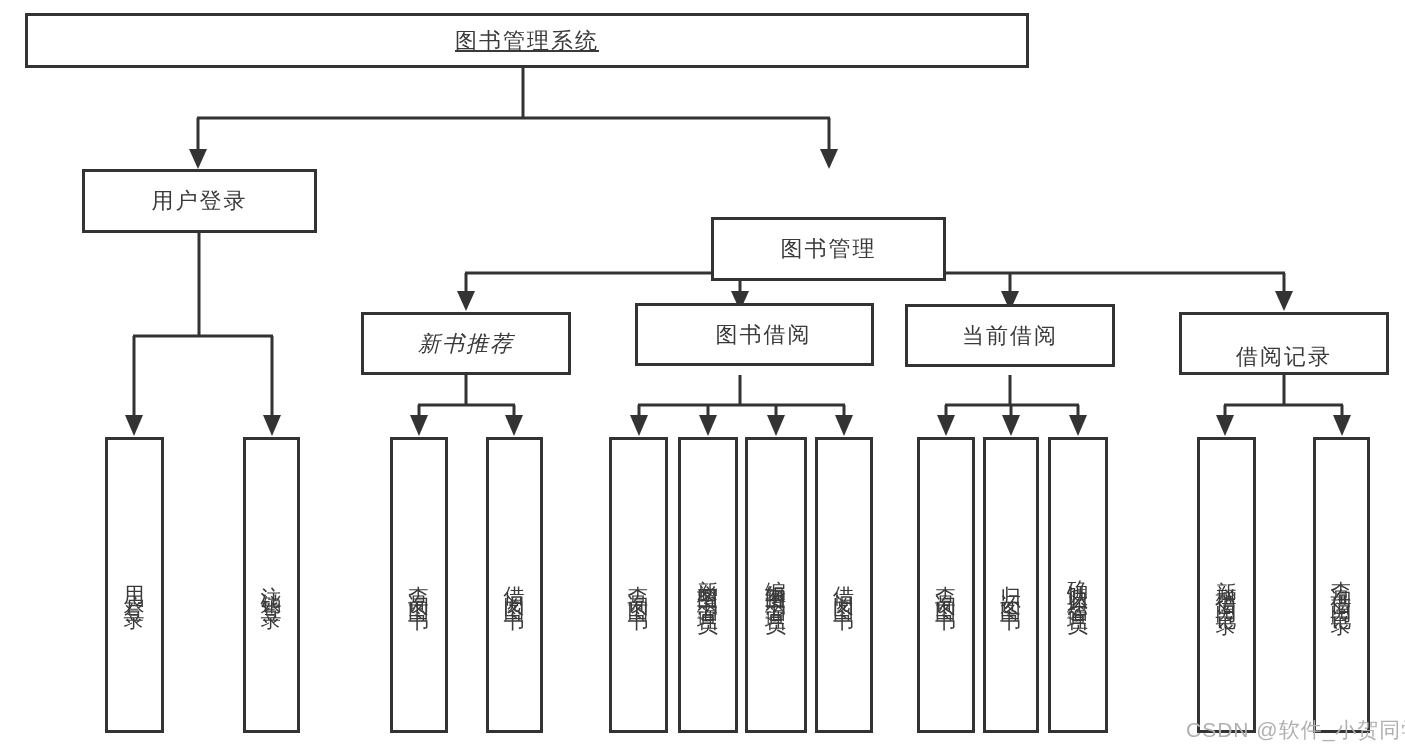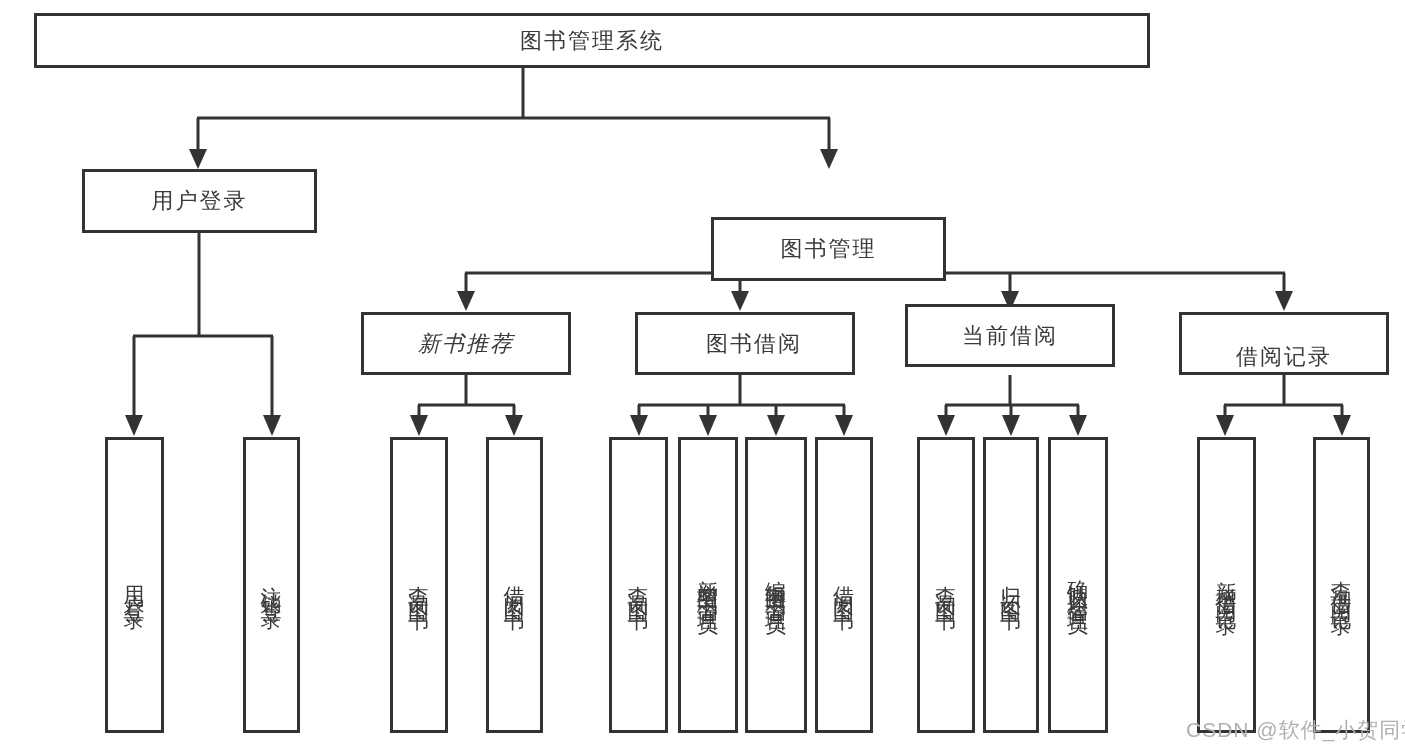--- a/index.html
+++ b/index.html
@@ -74,35 +74,35 @@
       <polygon points="767,415 785,415 776,436"></polygon>
       <polygon points="835,415 853,415 844,436"></polygon>
       <polygon points="937,415 955,415 946,436"></polygon>
       <polygon points="1002,415 1020,415 1011,436"></polygon>
       <polygon points="1069,415 1087,415 1078,436"></polygon>
       <polygon points="1216,415 1234,415 1225,436"></polygon>
       <polygon points="1333,415 1351,415 1342,436"></polygon>
     </g>
   </svg>
 
-  <div class="box" style="left:34px;top:13px;width:1116px;height:55px;">
+  <div class="box" style="left:25px;top:13px;width:1004px;height:55px;text-decoration:underline;">
     <span class="hlabel">图书管理系统</span>
   </div>
 
   <div class="box" style="left:82px;top:169px;width:235px;height:64px;">
     <span class="hlabel">用户登录</span>
   </div>
   <div class="box" style="left:711px;top:169px;width:235px;height:64px;margin-top:48px;">
     <span class="hlabel">图书管理</span>
   </div>
 
   <div class="box" style="left:361px;top:312px;width:210px;height:63px;font-style:italic;">
     <span class="hlabel">新书推荐</span>
   </div>
-  <div class="box" style="left:635px;top:312px;width:220px;height:63px;padding-left:18px;">
+  <div class="box" style="left:635px;top:303px;width:239px;height:63px;padding-left:18px;">
     <span class="hlabel">图书借阅</span>
   </div>
   <div class="box" style="left:905px;top:304px;width:210px;height:63px;">
     <span class="hlabel">当前借阅</span>
   </div>
   <div class="box" style="left:1179px;top:312px;width:210px;height:63px;align-items:flex-end;">
     <span class="hlabel">借阅记录</span>
   </div>
 
   <div class="box" style="left:105px;top:437px;width:59px;height:296px;">

